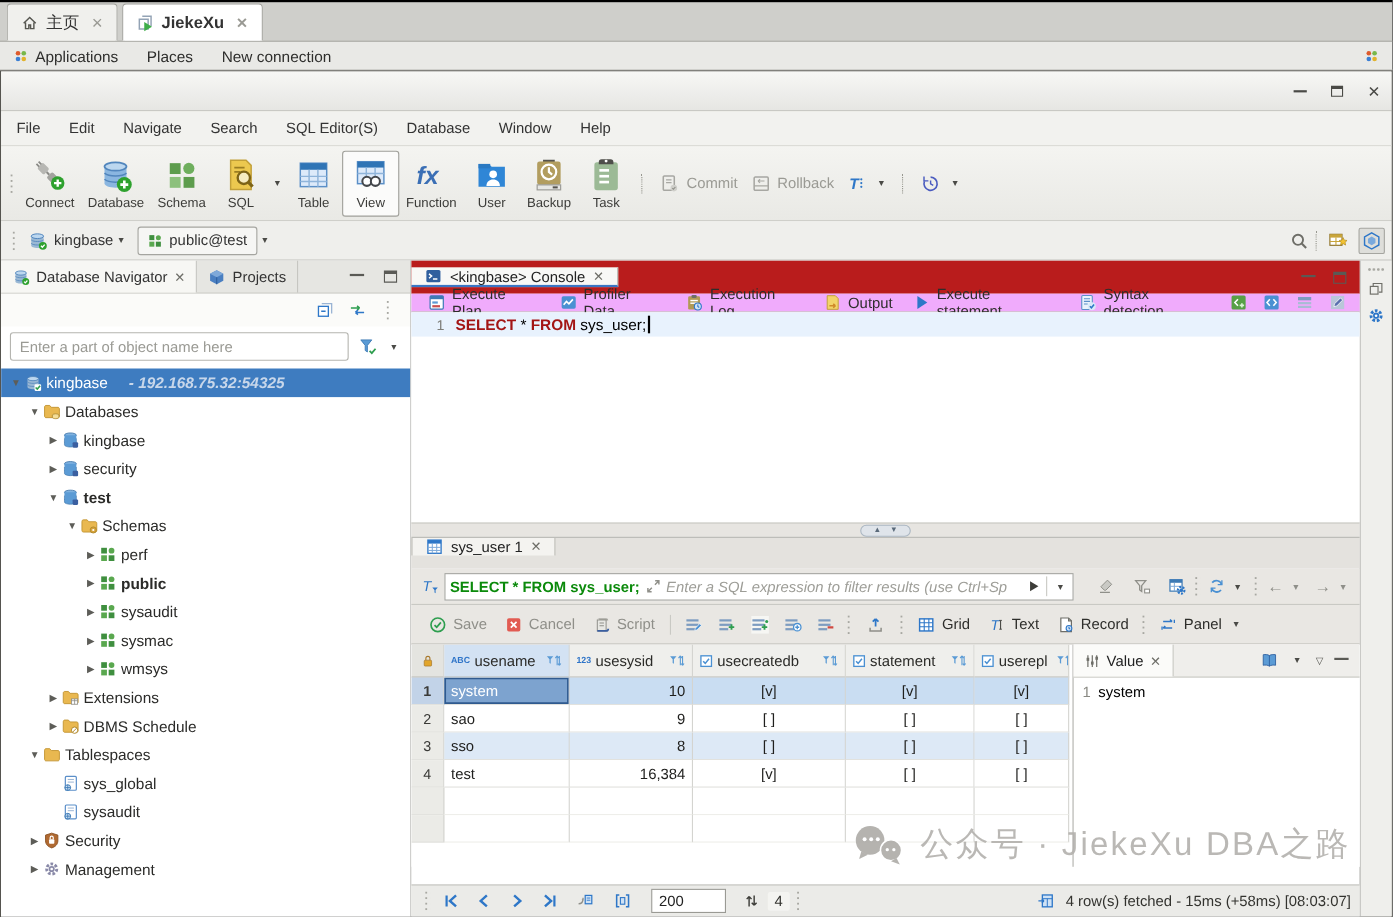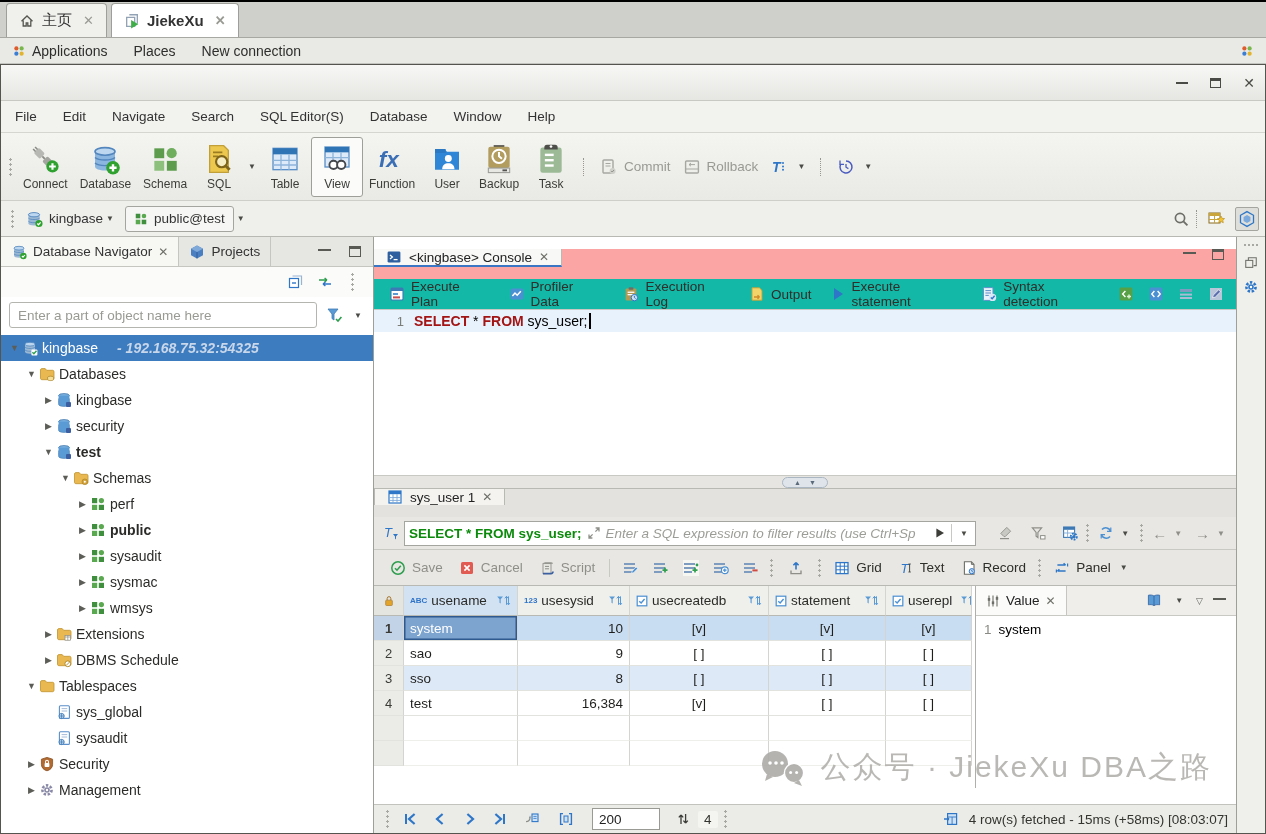--- a/index.html
+++ b/index.html
@@ -52,25 +52,25 @@
   .lp-tree{flex:1;overflow:hidden;background:#fff;padding-top:2px;}
   .trow{height:26px;display:flex;align-items:center;font-size:14px;color:#2b2b29;white-space:nowrap;}
   .trow .arrow{width:15px;font-size:9px;color:#5d5d58;text-align:center;flex:none;}
   .trow.sel{background:#3e7cc0;color:#fff;}
   .tlabel{margin-left:4px;}
   .tlabel.b{font-weight:bold;}
   .tsub{margin-left:19px;font-style:italic;color:#9a9a94;font-weight:bold;}
   .trow.sel .tsub{color:#c8d7ea;}
   
   .mainpanel{flex:1;display:flex;flex-direction:column;background:#fff;border-right:1px solid #9f9f9a;min-width:0;}
-  .ctabrow{height:30px;background:#fca5a5;display:flex;align-items:flex-start;font-size:13.5px;color:#222;margin-top:12px;}
+  .ctabrow{height:30px;background:#b91c1c;display:flex;align-items:center;font-size:13.5px;color:#222;}
   .ctab{display:flex;align-items:center;gap:7px;padding:0 12px;background:#f8f8f6;border-right:1px solid #b9b9b4;border-bottom:2px solid #3a76c4;}
   .tab-x{color:#6e6e68;font-size:12px;}
   .ctabrow-ctl{display:flex;align-items:center;gap:16px;padding-right:12px;}
-  .ctoolbar{height:31px;background:#14b8a6;border-bottom:1px solid #c9c9c4;display:flex;align-items:center;gap:4px;padding:0 8px;font-size:13.5px;color:#2e2e2b;}
+  .ctoolbar{height:17px;background:#f0abfc;border-bottom:1px solid #c9c9c4;display:flex;align-items:center;gap:4px;padding:0 8px;font-size:13.5px;color:#2e2e2b;}
   .cbtn{display:flex;align-items:center;gap:6px;padding:0 7px;height:26px;}
   .editor{flex:1;background:#fff;position:relative;font-family:"DejaVu Sans Mono",monospace;font-size:14px;}
   .edline{height:22px;display:flex;align-items:center;background:#e8f2fd;}
   .lnum{width:40px;text-align:right;padding-right:10px;color:#7d7d78;font-size:13px;}
   .kw{color:#a31515;font-weight:bold;}
   .cursor{display:inline-block;width:2px;height:16px;background:#000;margin-left:1px;vertical-align:text-bottom;}
   .splitter{height:14px;background:#e7e5e1;border-top:1px solid #c9c9c4;border-bottom:1px solid #b9b9b4;position:relative;}
   .split-pill{position:absolute;left:50%;top:1px;transform:translateX(-50%);width:46px;height:11px;background:#dfe4ea;border:1px solid #aab6c2;border-radius:6px;display:flex;align-items:center;justify-content:center;gap:8px;font-size:7px;color:#5a6a7a;line-height:1;}
   .rtabrow{height:28px;background:#e4e2de;display:flex;align-items:flex-start;font-size:13.5px;color:#222;}
   .rtab{display:flex;align-items:center;gap:7px;padding:0 12px;background:#f4f3f0;border-right:1px solid #b9b9b4;border-left:1px solid #b9b9b4;}
@@ -93,21 +93,21 @@
   .typ{font-size:8px;font-weight:bold;color:#2e74c8;letter-spacing:0;}
   .valuepanel{flex:1;border-left:1px solid #b0b0ab;display:flex;flex-direction:column;background:#fff;min-width:0;}
   .vp-head{height:30px;background:#efeeeb;border-bottom:1px solid #c9c9c4;display:flex;align-items:stretch;font-size:13.5px;color:#222;}
   .vp-tab{display:flex;align-items:center;gap:6px;padding:0 10px;background:#fbfbf9;border-right:1px solid #c6c6c1;}
   .vp-icons{display:flex;align-items:center;gap:10px;padding-right:10px;}
   .vp-body{flex:1;display:flex;padding:6px 0 0 8px;font-size:13.5px;gap:7px;}
   .vp-ln{color:#8a8a84;}
   .statusbar{height:29px;background:#ebebe8;border-top:1px solid #c3c3be;display:flex;align-items:center;padding:0 8px;font-size:13.5px;color:#33332f;gap:2px;margin-top:16px;}
   .pgsize{width:68px;height:22px;border:1px solid #9a9a94;background:#fff;padding:0 6px;font-size:13.5px;color:#222;}
   .pcount{background:#f4f4f1;padding:1px 6px;border-radius:2px;}
-  .watermark{position:absolute;right:24px;bottom:0;display:flex;align-items:center;gap:12px;z-index:6;pointer-events:none;opacity:.9;}
+  .watermark{position:absolute;right:8px;bottom:0;display:flex;align-items:center;gap:12px;z-index:6;pointer-events:none;opacity:.9;}
   .wm-text{font-size:30px;color:#b3b1ad;letter-spacing:2px;}
   
   .rightstrip{width:28px;background:#efefec;display:flex;flex-direction:column;align-items:center;padding-top:6px;gap:9px;}
   .hdots{width:16px;height:4px;background-image:radial-gradient(circle,#a8a8a2 1px,transparent 1.3px);background-size:4px 4px;}
 </style>
 </head>
 <body>
 
 <div class="screen">
 

